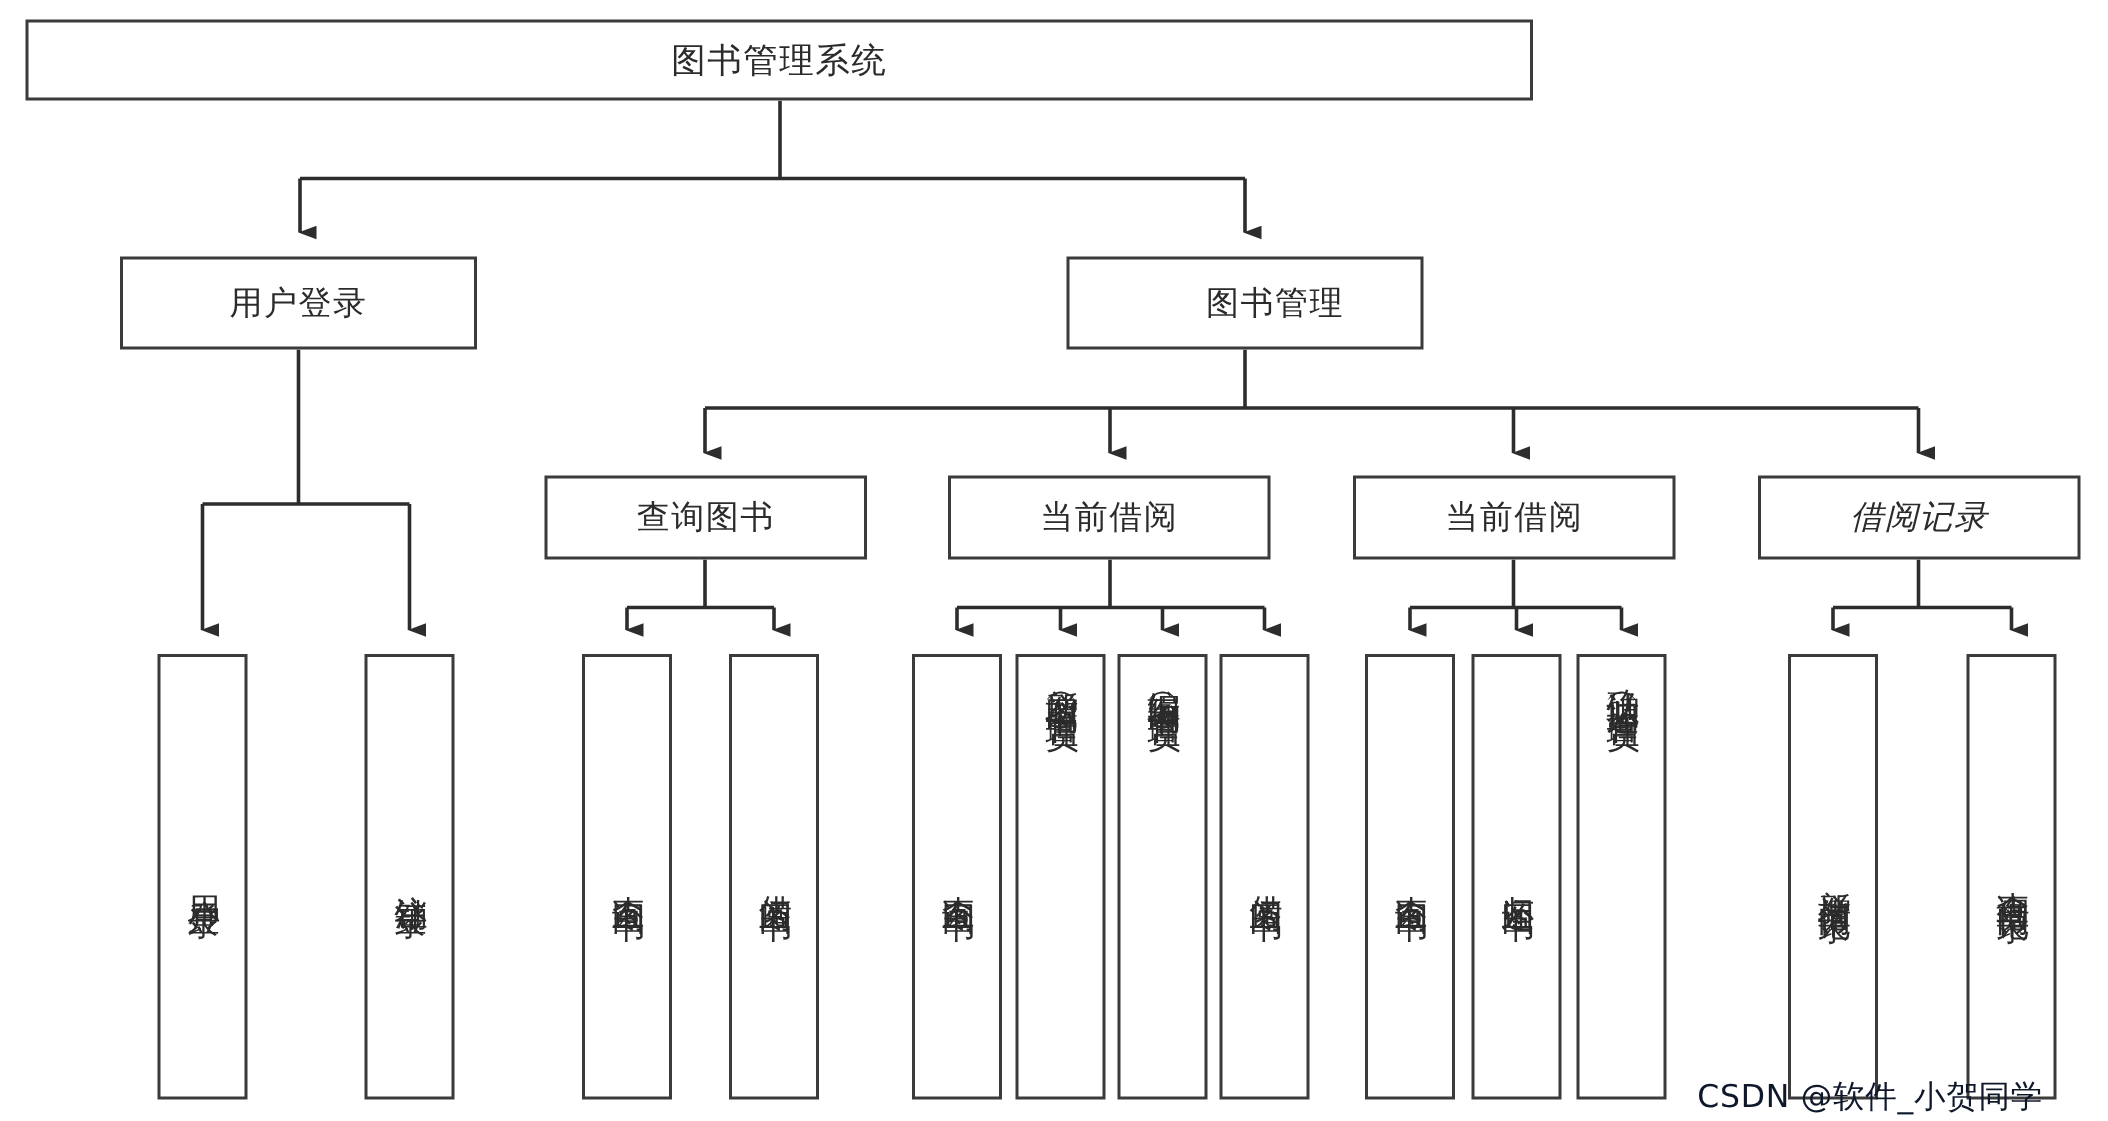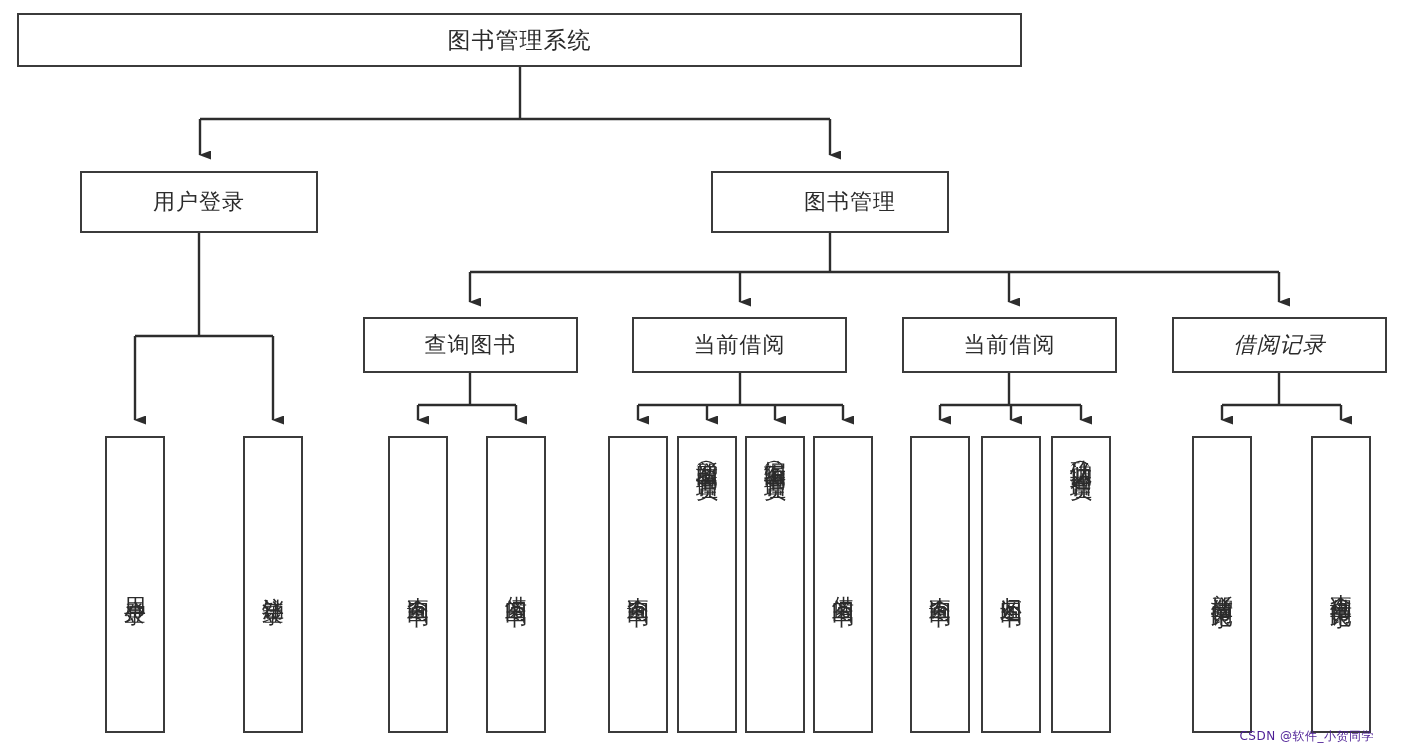--- a/index.html
+++ b/index.html
@@ -46,24 +46,24 @@
     height:100%;
     display:flex;
     align-items:center;
     justify-content:center;
     width:100%;
   }
   .node.v.top .vwrap{ align-items:flex-start; padding-top:4px; }
 
   .watermark{
     position:absolute;
-    right:6px;
+    right:18px;
     bottom:2px;
-    font-size:12px;
-    color:#4c1d95;
+    font-size:21px;
+    color:#0f172a;
     letter-spacing:0.5px;
     z-index:3;
     white-space:nowrap;
   }
 </style>
 </head>
 <body>
 
 <div id="stage">
 

